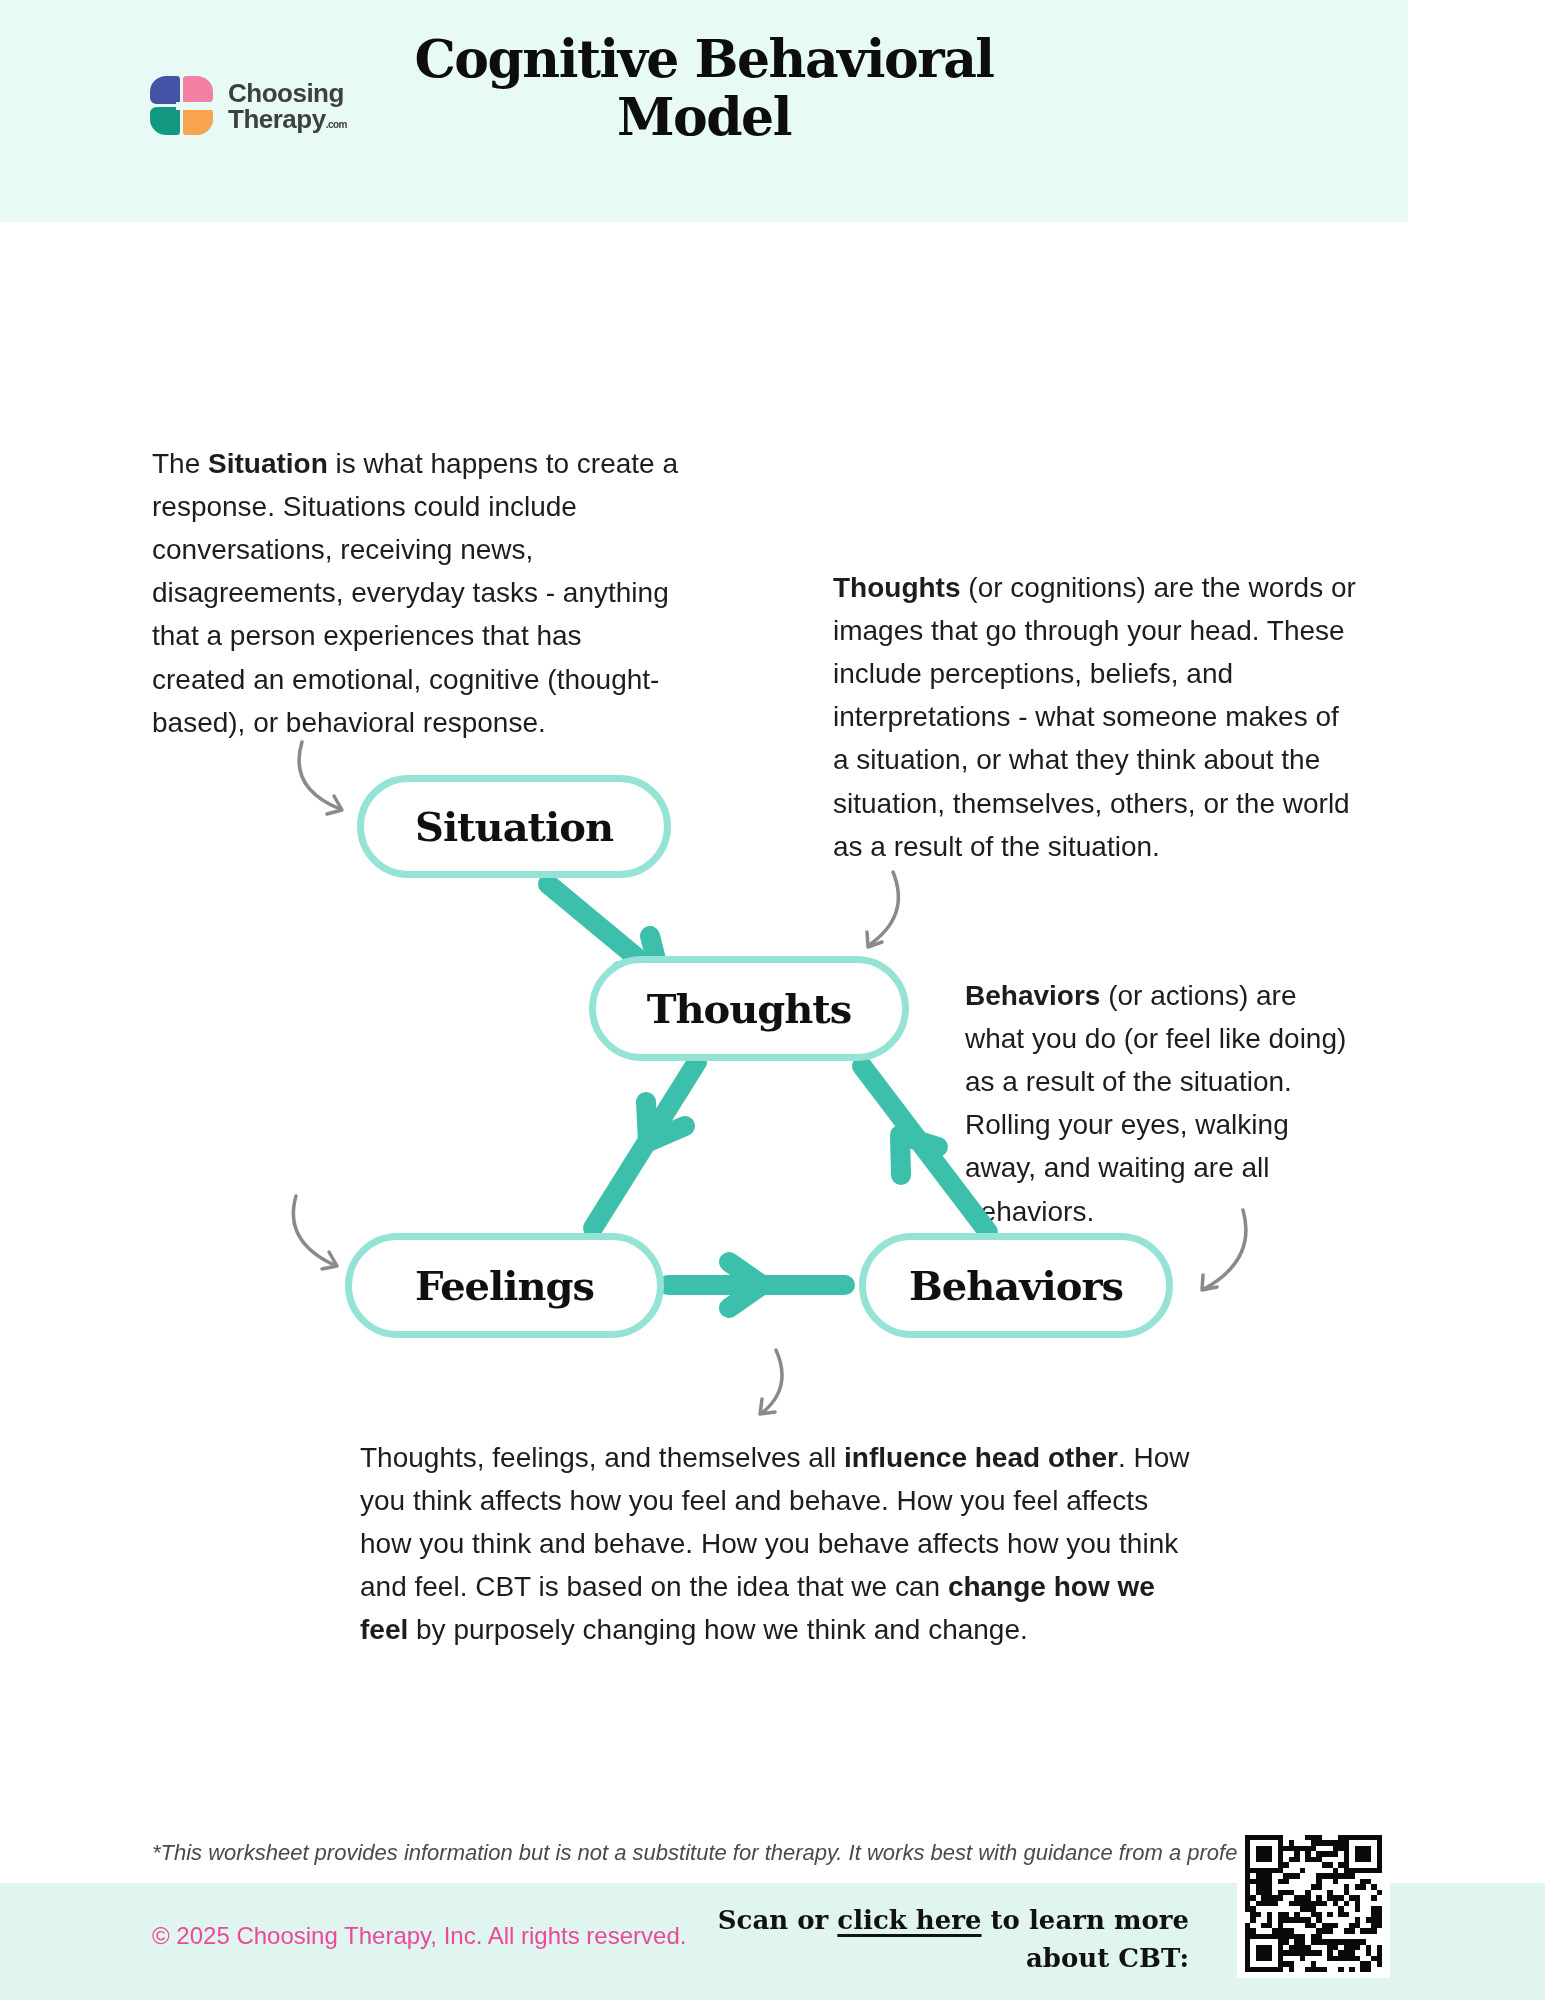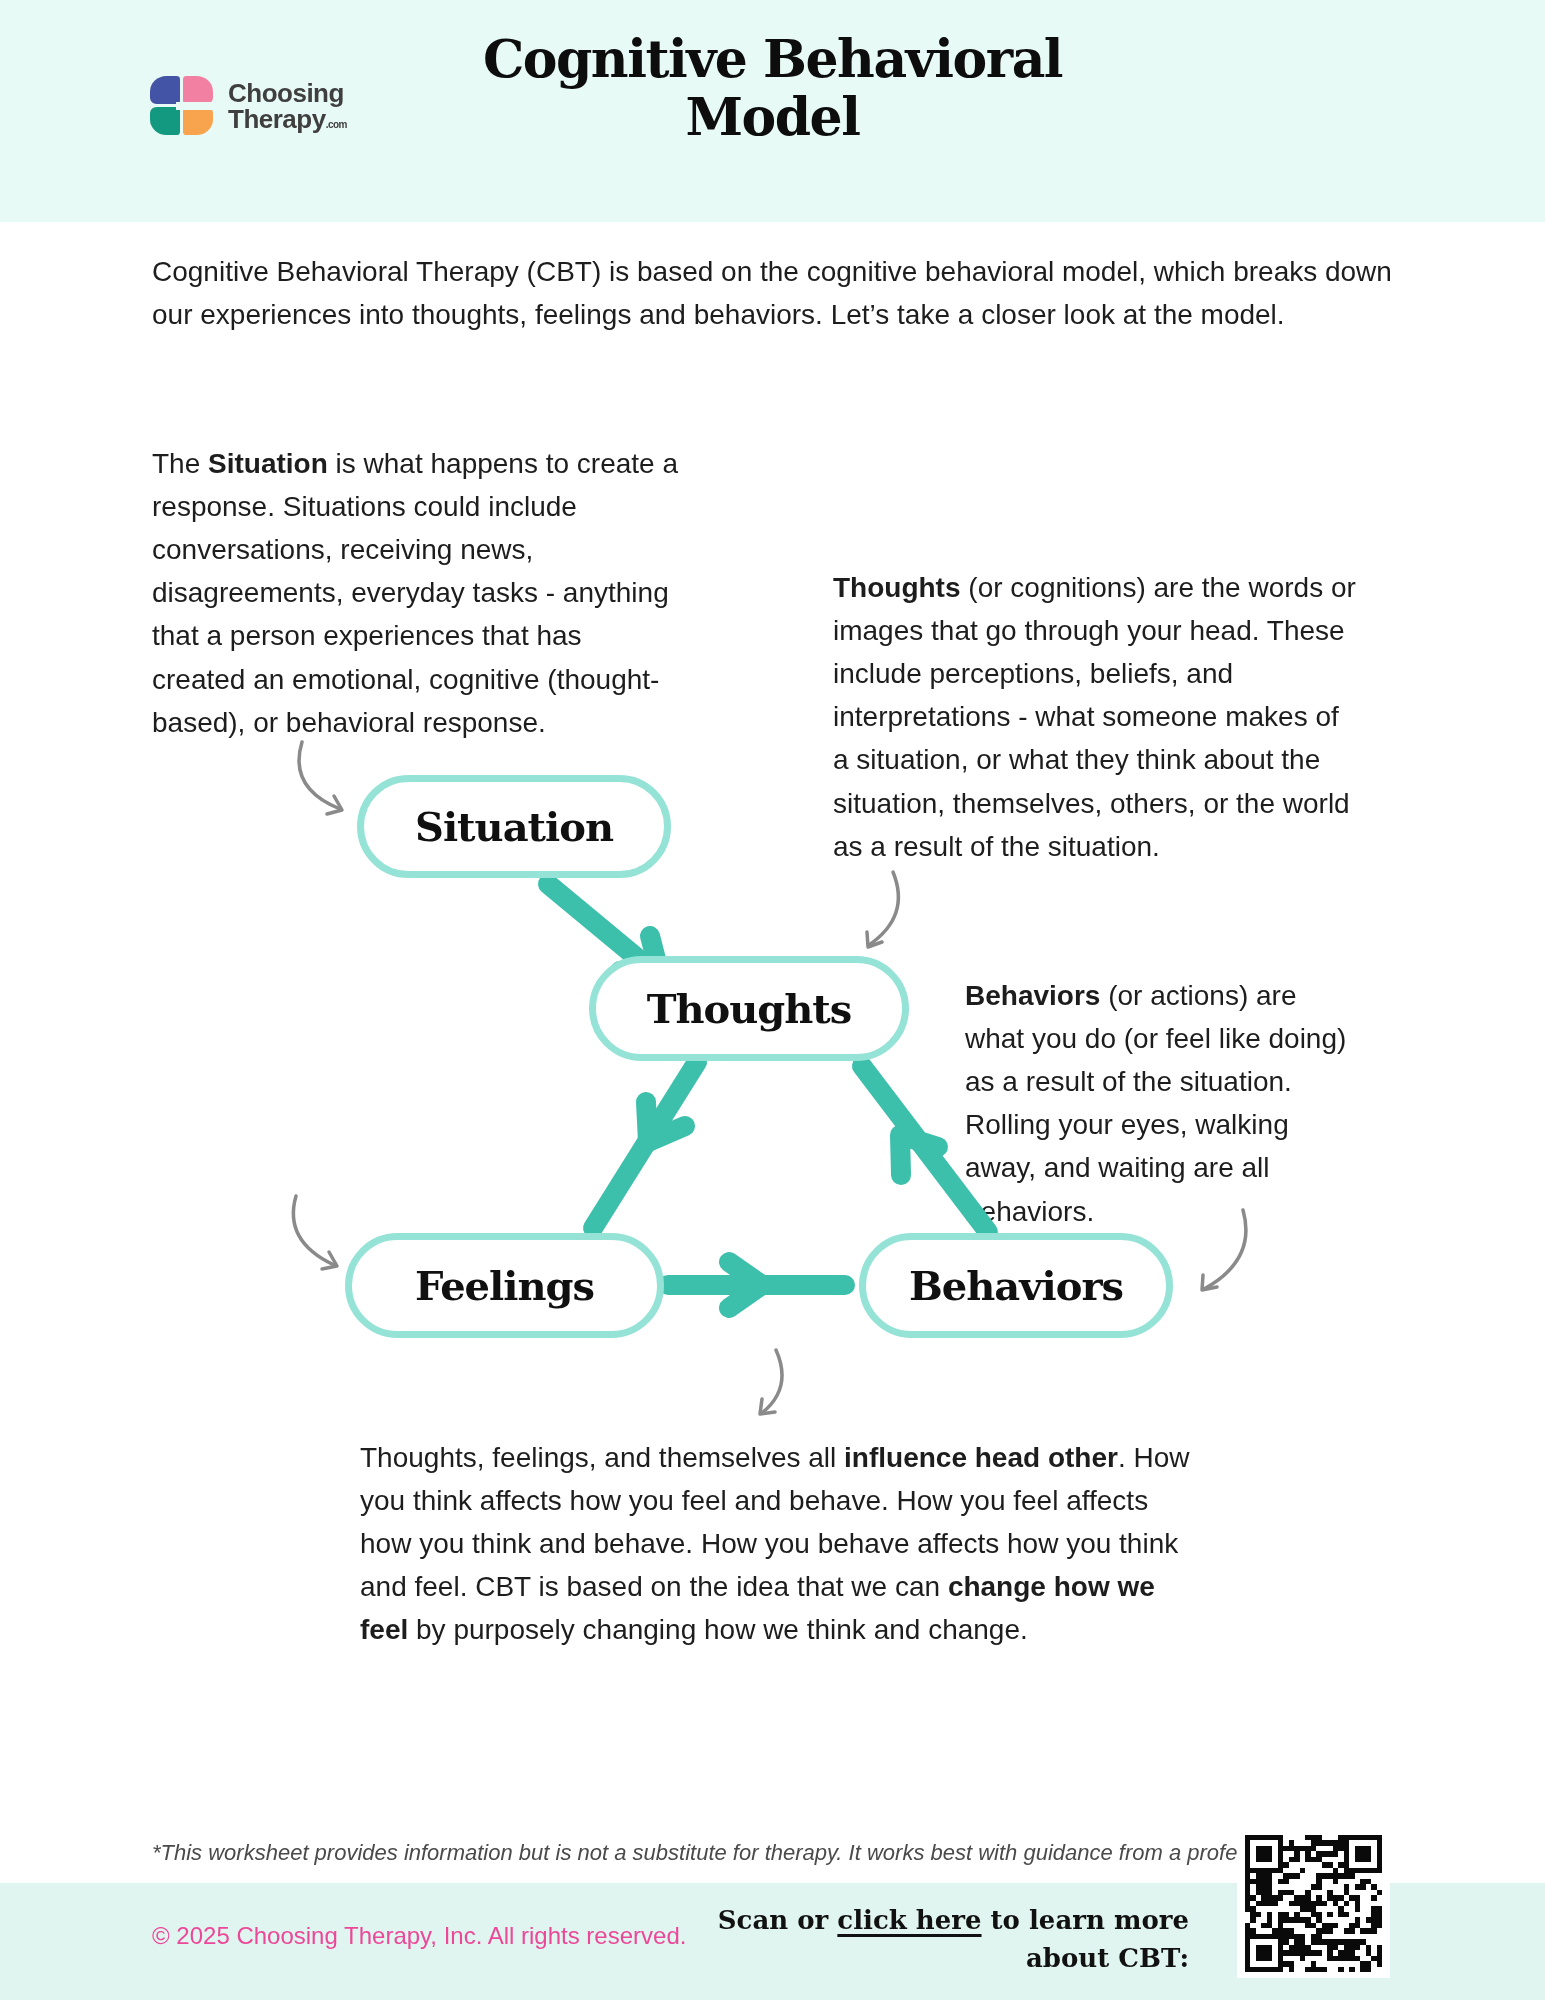--- a/index.html
+++ b/index.html
@@ -1,20 +1,20 @@
 <!DOCTYPE html>
 <html style="--header-bg: #e8faf5; --footer-bg: #e0f5ef; --accent: #3cbfab; --pill-border: #94e3d6; --gray-arrow: #8a8a8a; --logo-blue: #4353a5; --logo-pink: #f180a2; --logo-green: #13997f; --logo-orange: #f8a34e;"><head>
 <meta charset="utf-8">
 <style>
   html,body{margin:0;padding:0;background:#ffffff;}
   .page{position:relative;width:1545px;height:2000px;background:#ffffff;overflow:hidden;
         font-family:"Liberation Sans",sans-serif;color:#1d1d1d;}
 
   
-  .header-band{position:absolute;left:0;top:0;width:1545px;height:222px;background:var(--header-bg,#e8faf5);}
+  .header-band{position:absolute;left:0;top:0;width:1408px;height:222px;background:var(--header-bg,#e8faf5);}
   .logo{position:absolute;left:150px;top:76px;display:flex;align-items:center;gap:14px;}
   .logo-mark{position:relative;width:64px;height:60px;}
   .petal{position:absolute;width:30px;height:28px;}
   .p-blue{left:0;top:0;background:var(--logo-blue,#4353a5);border-radius:55% 12% 12% 22%;}
   .p-pink{left:33px;top:0;background:var(--logo-pink,#f180a2);border-radius:12% 55% 22% 12%;}
   .p-green{left:0;top:31px;background:var(--logo-green,#13997f);border-radius:22% 12% 12% 55%;}
   .p-orange{left:33px;top:31px;background:var(--logo-orange,#f8a34e);border-radius:12% 22% 55% 12%;}
   .logo-notch{position:absolute;left:26px;top:26px;width:38px;height:8px;background:var(--header-bg,#e8faf5);}
   .logo-text{font-weight:700;font-size:26px;line-height:1.0;color:#3f3f3f;letter-spacing:-0.5px;}
   .logo-text .suffix{font-size:10px;font-weight:700;}
@@ -79,23 +79,20 @@
         <span>Choosing</span><br>
         <span>Therapy</span><span class="suffix">.com</span>
       </div>
     </div>
     <h1 class="page-title">
       <span>Cognitive Behavioral</span>
       <span>Model</span>
     </h1>
   </div>
 
-  <p class="bodytext intro">
-    <span>Cognitive Behavioral Therapy (CBT) is based on the cognitive behavioral model, which breaks down our experiences into thoughts, feelings and behaviors. Let’s take a closer look at the model.</span>
-  </p>
 
   <p class="bodytext situation-desc"><span>The </span><b>Situation</b><span> is what happens to create a response. Situations could include conversations, receiving news, disagreements, everyday tasks - anything that a person experiences that has created an emotional, cognitive (thought-based), or behavioral response.</span></p>
 
   <p class="bodytext thoughts-desc"><span></span><b>Thoughts</b><span> (or cognitions) are the words or images that go through your head. These include perceptions, beliefs, and interpretations - what someone makes of a situation, or what they think about the situation, themselves, others, or the world as a result of the situation.</span></p>
 
 
   <p class="bodytext behaviors-desc"><span></span><b>Behaviors</b><span> (or actions) are what you do (or feel like doing) as a result of the situation. Rolling your eyes, walking away, and waiting are all behaviors.</span></p>
 
   <svg class="arrows" width="1545" height="2000" viewBox="0 0 1545 2000">
 

